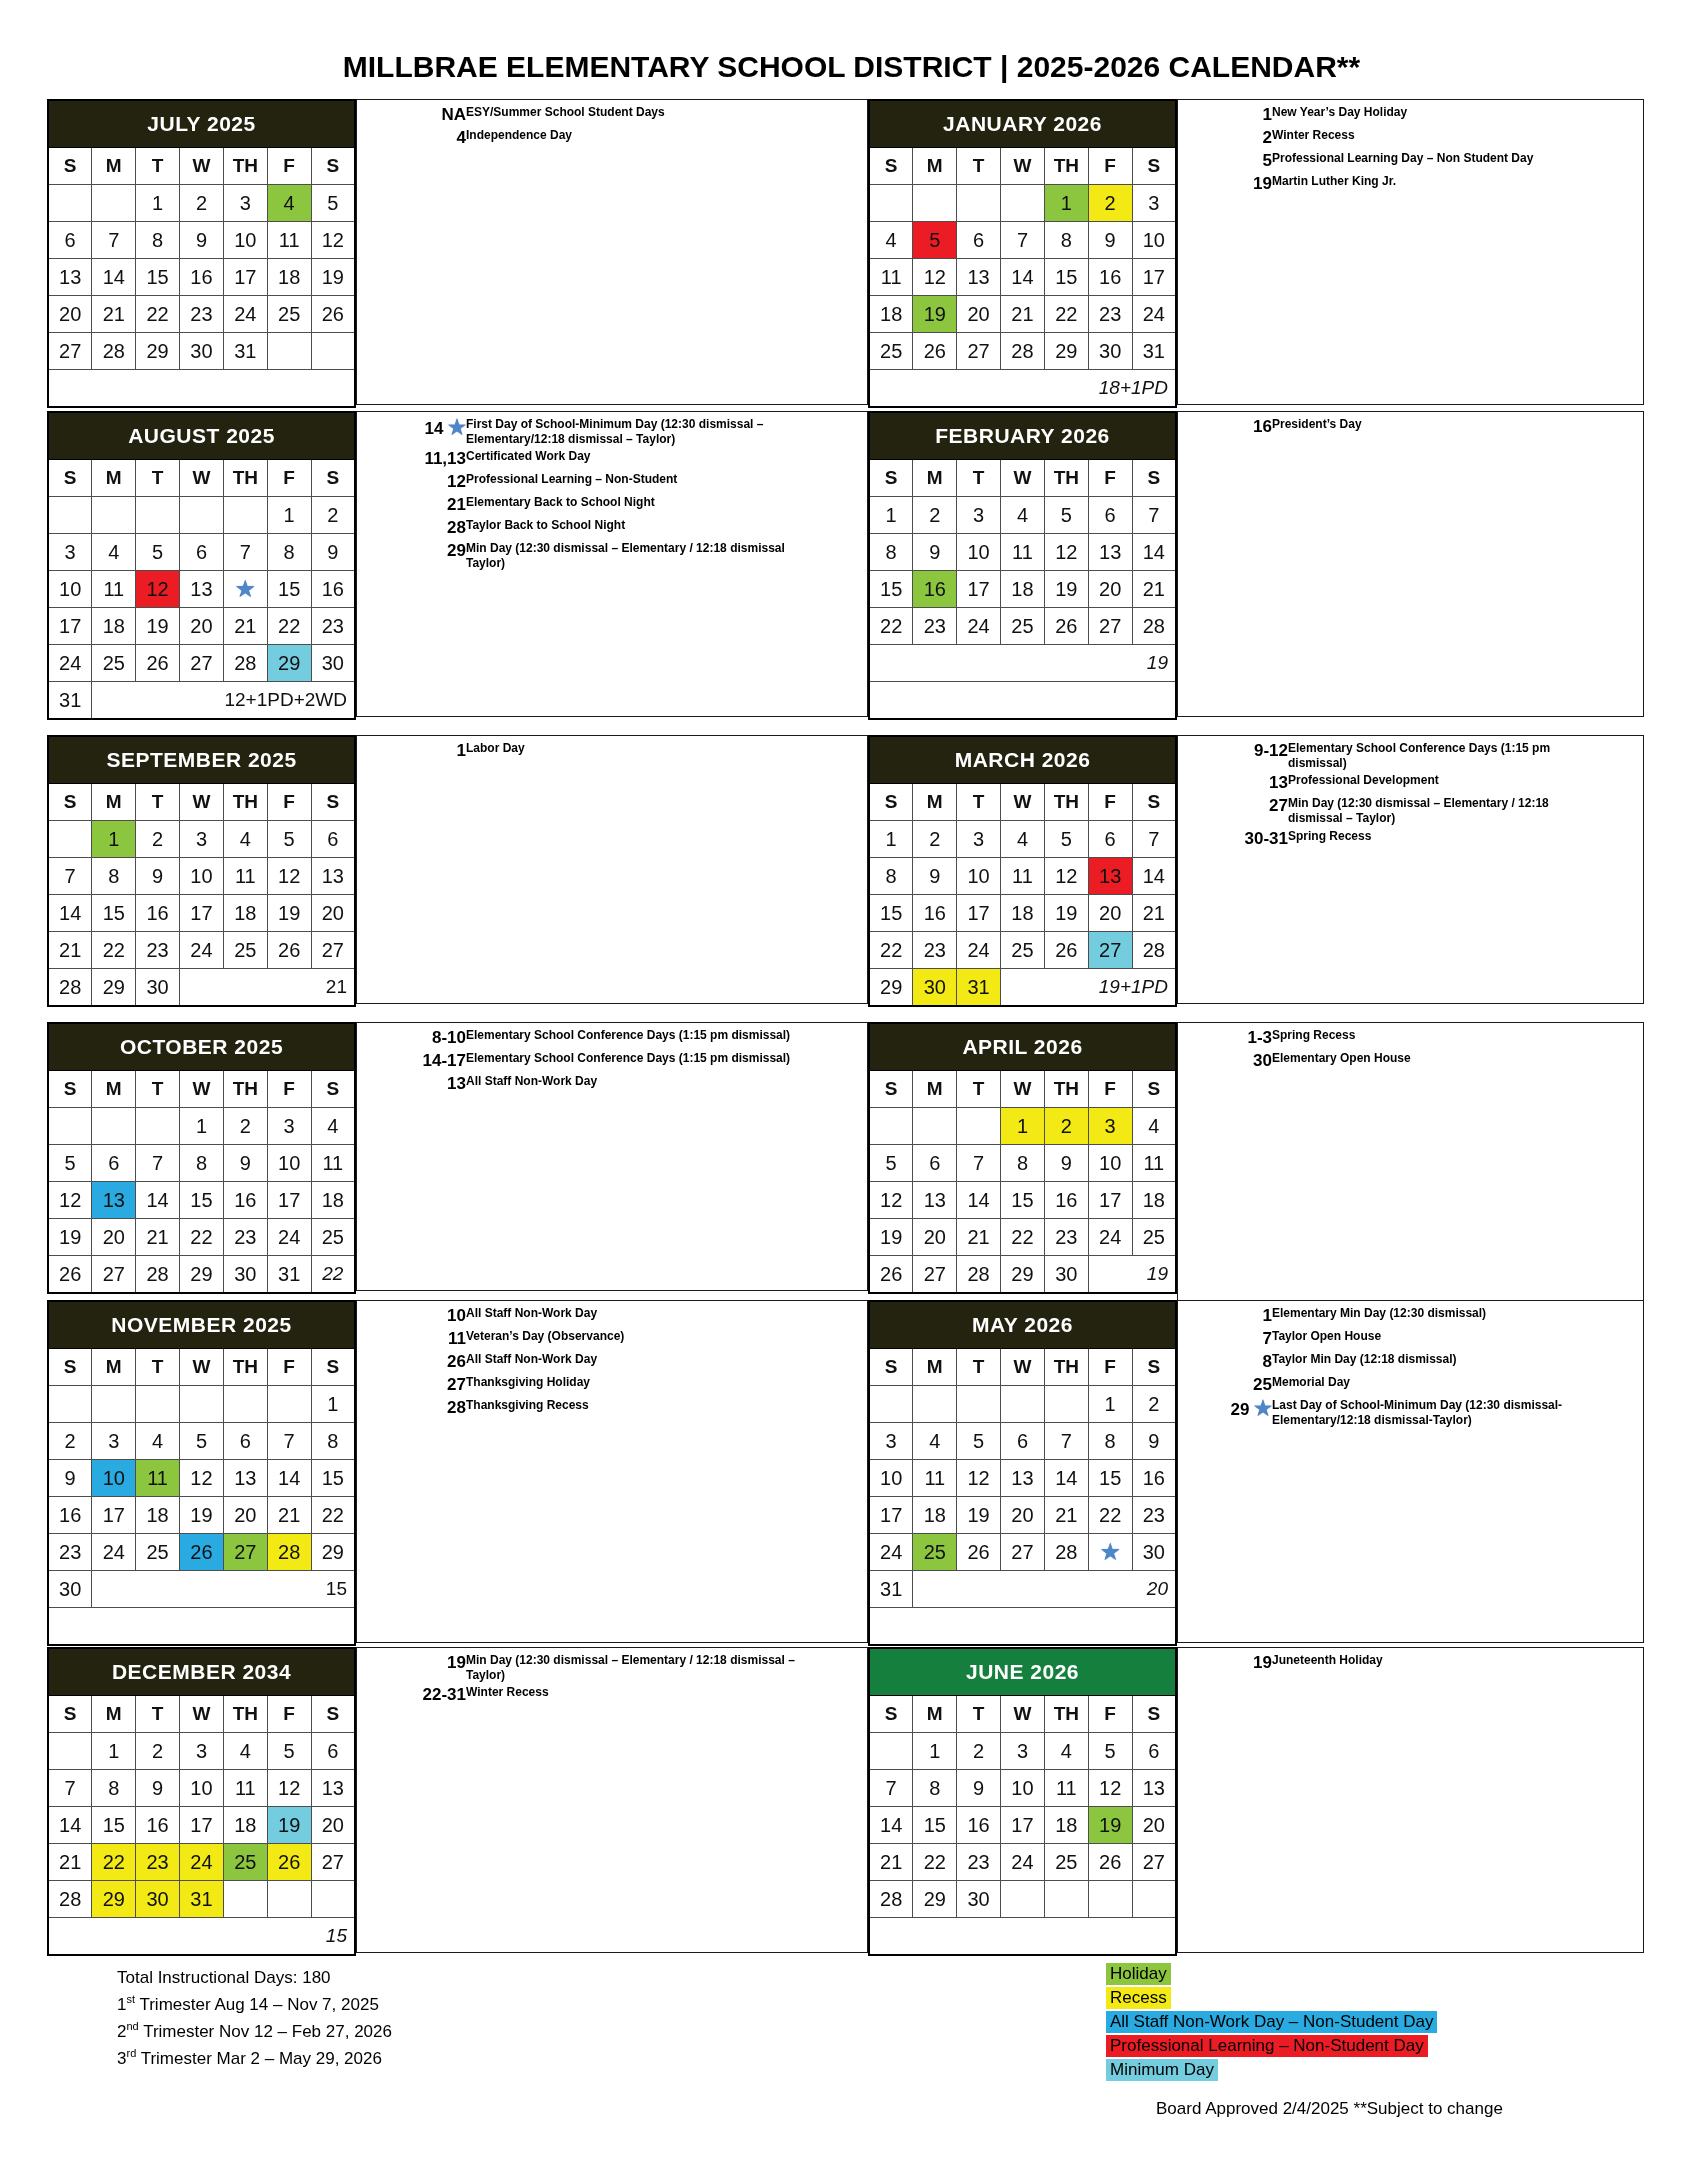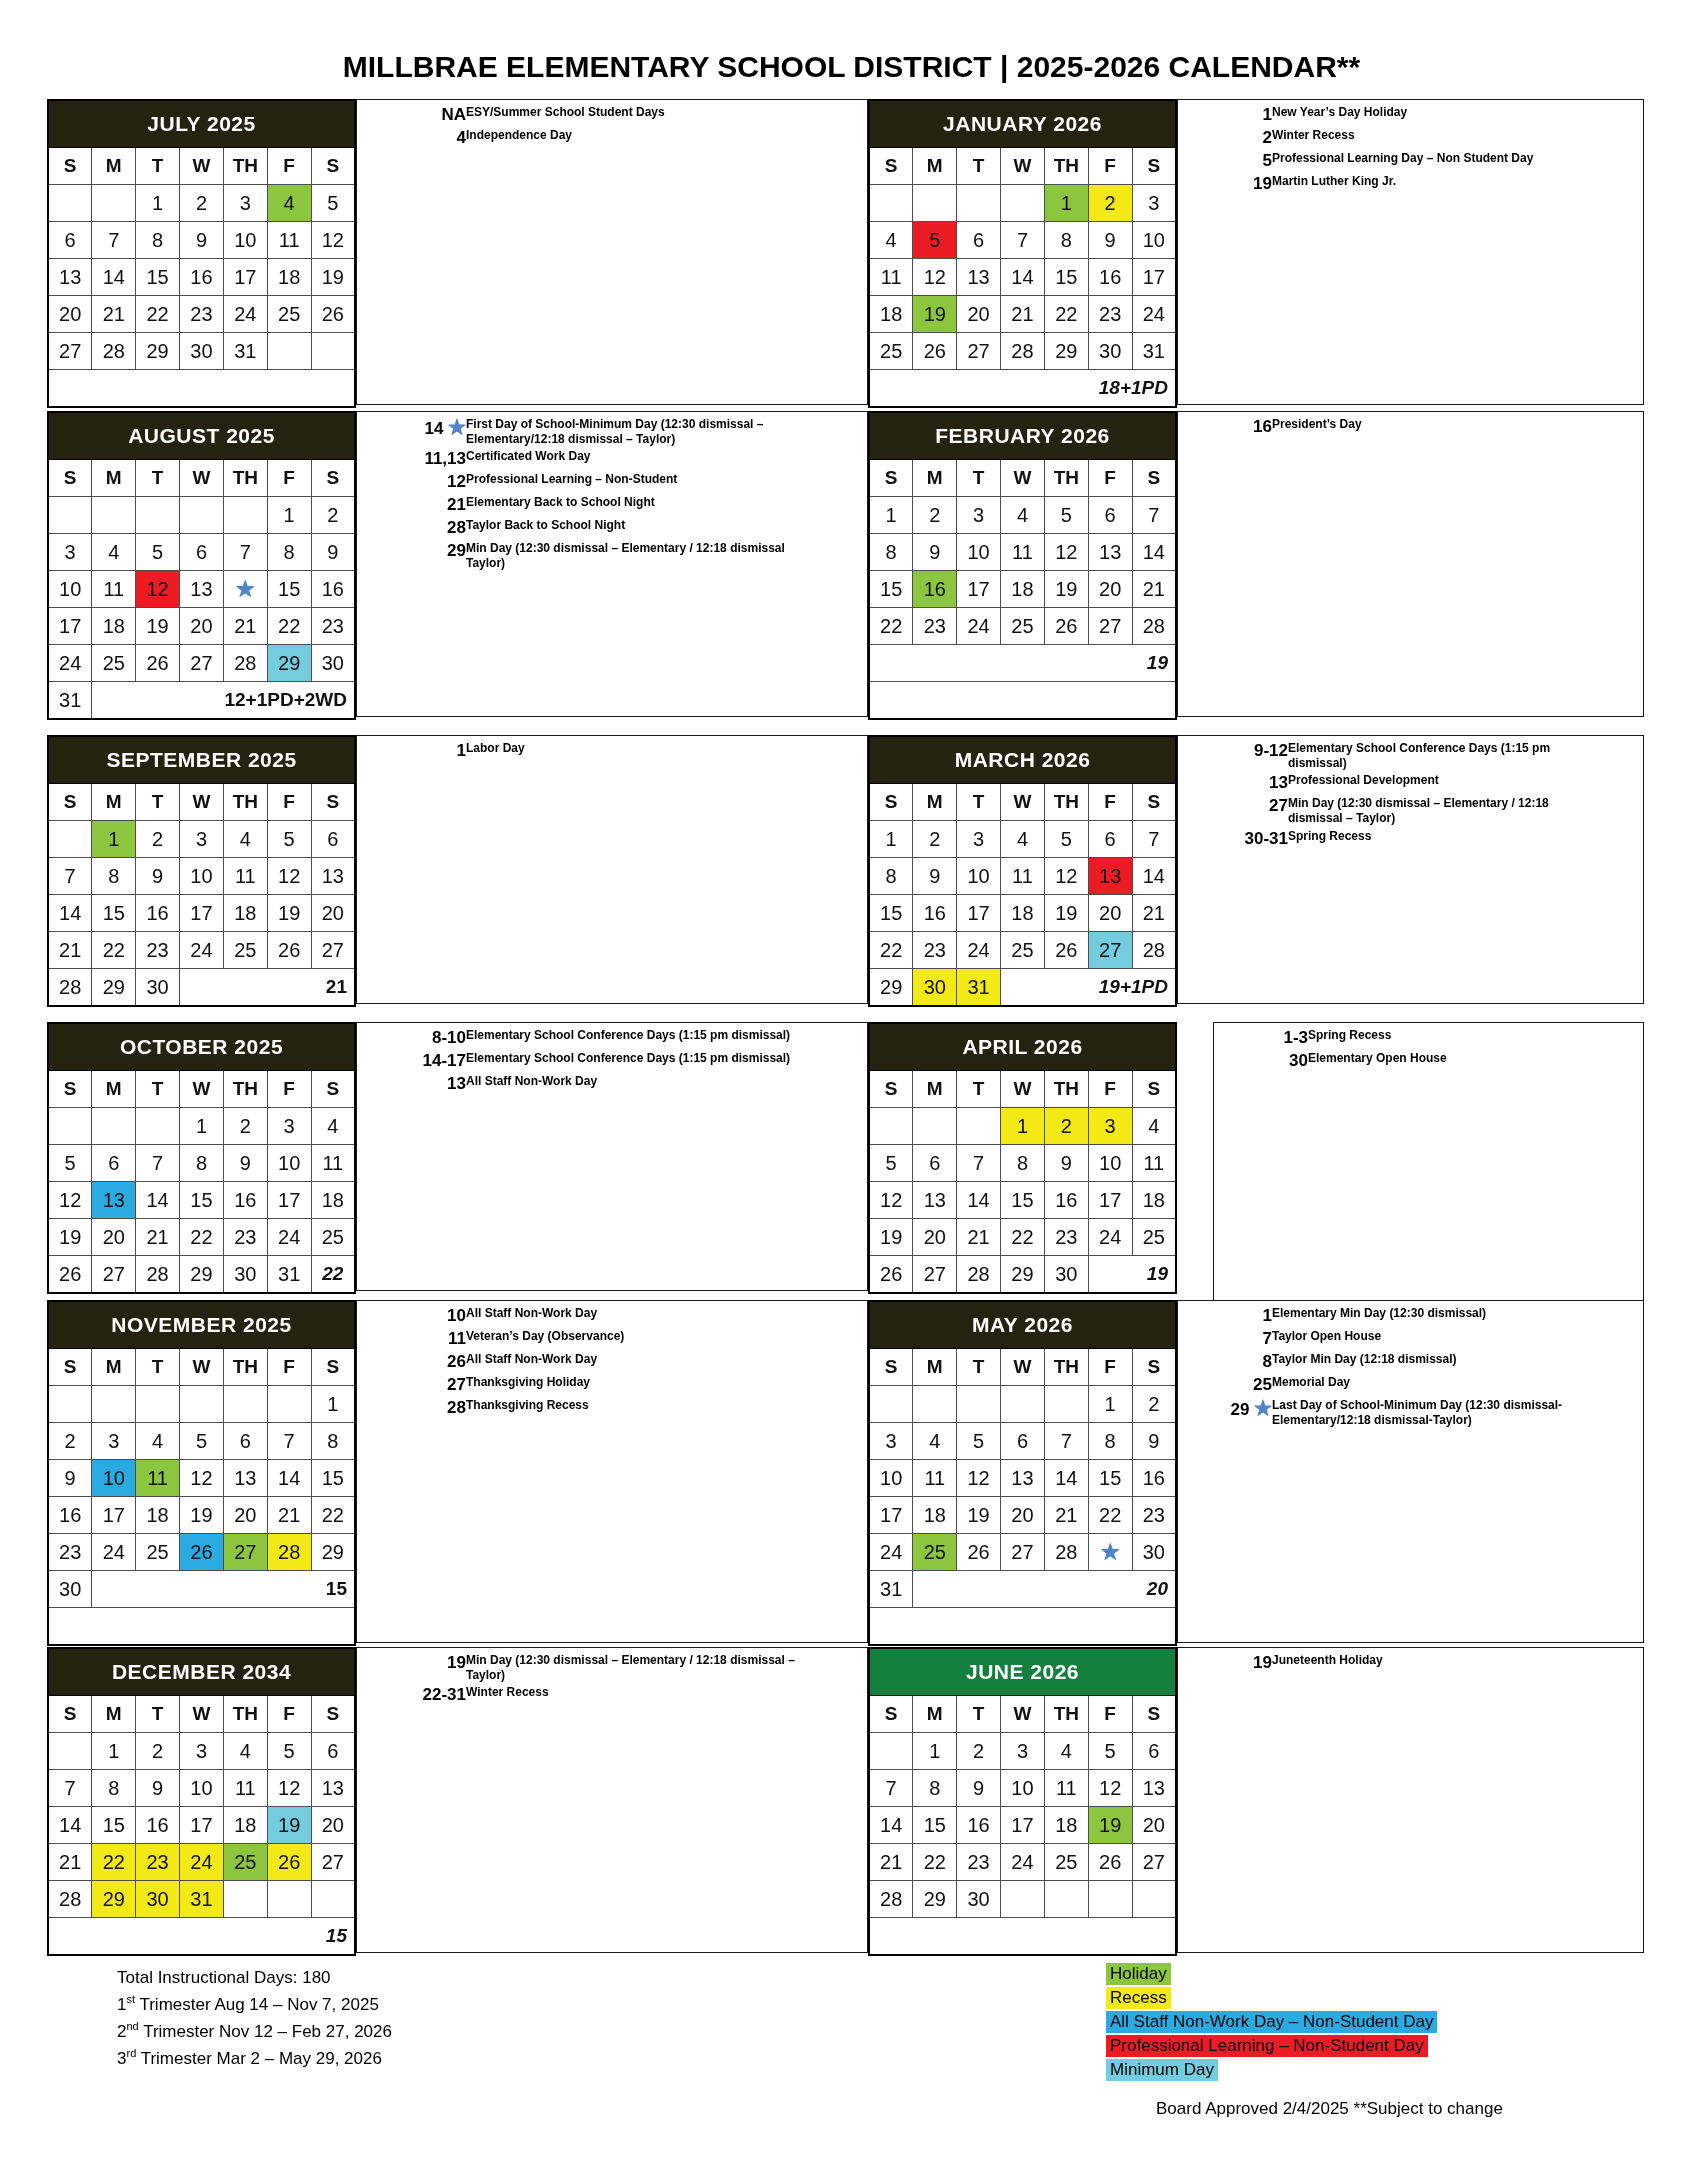--- a/index.html
+++ b/index.html
@@ -7,21 +7,21 @@
         font-family:"Liberation Sans",sans-serif;color:#000;}
   .title{position:absolute;top:50px;left:10px;width:1683px;text-align:center;
          font-size:30px;font-weight:bold;margin:0;}
   #cal-grid{position:absolute;left:47px;top:99px;display:grid;
             grid-template-columns:309px 512px 309px 467px;
             grid-template-rows:312px 324px 287px 278px 347px 310px;}
   table.cal{border-collapse:collapse;table-layout:fixed;width:309px;border:2px solid #000;}
   .cal th.mh{height:44px;color:#fff;font-size:21px;font-weight:bold;border:1px solid #000;letter-spacing:0.5px;}
   .cal td{border:1px solid #4d4d4d;height:36px;text-align:center;font-size:20px;padding:0;color:#111;}
   .cal tr.dow td{font-weight:bold;font-size:19px;}
-  td.c-count{font-weight:bold;font-style:italic;text-align:right;padding-right:7px;font-size:19px;}
+  td.c-count{font-weight:normal;font-style:italic;text-align:right;padding-right:7px;font-size:19px;}
   td.c-up{font-style:normal;}
   td.c-ctr{text-align:center;padding-right:0;}
   .star{font-size:24px;line-height:1;text-shadow:0 0 1px #2a5fa8;}
   .notes{border:1px solid #1a1a1a;box-sizing:border-box;padding-top:5px;background:#fff;}
   .note{display:flex;align-items:flex-start;margin-bottom:3px;}
   .note-num{flex:0 0 109px;text-align:right;font-weight:bold;font-size:17px;white-space:nowrap;}
   .note-num .star{font-size:20px;}
   .note-text{font-weight:bold;font-size:12px;line-height:1.22;max-width:332px;}
   .notes.right .note-num{flex:0 0 94px;}
   .notes.right .note-text{max-width:302px;}
@@ -632,21 +632,21 @@
               <td>26</td>
               <td>27</td>
               <td>28</td>
               <td>29</td>
               <td>30</td>
               <td colspan="2" class="c-count">19</td>
             </tr>
           </tbody>
         </table>
       </div>
-      <div class="notes right" style="height: 296px; margin-left: 36px;">
+      <div class="notes right" style="height: 296px;">
         <div class="note">
           <div class="note-num">1-3</div>
           <div class="note-text">Spring Recess</div>
         </div>
         <div class="note">
           <div class="note-num">30</div>
           <div class="note-text">Elementary Open House</div>
         </div>
       </div>
       <div>

